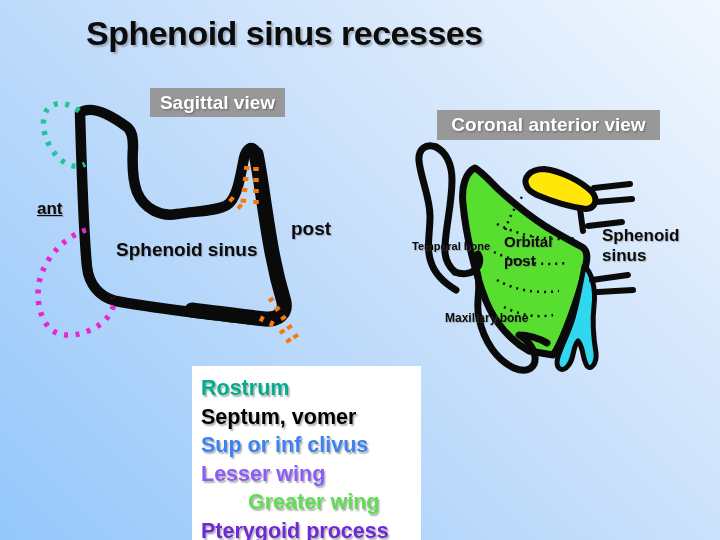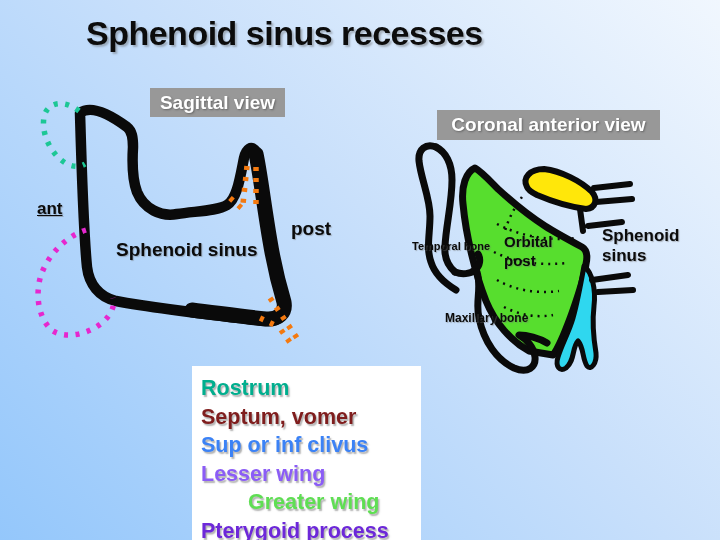--- a/index.html
+++ b/index.html
@@ -108,20 +108,20 @@
   <div class="ann ann-post">post</div>
   <div class="ann ann-sag-sinus">Sphenoid sinus</div>
 
   <div class="ann ann-temporal">Temporal bone</div>
   <div class="ann ann-orbital">Orbital post</div>
   <div class="ann ann-cor-sinus">Sphenoid sinus</div>
   <div class="ann ann-maxillary">Maxillary bone</div>
 
   <div class="legend">
     <div class="legend-item" style="color: rgb(0, 174, 142);">Rostrum</div>
-    <div class="legend-item" style="color: #7f1d1d;">Septum, vomer</div>
+    <div class="legend-item" style="color: #000000;">Septum, vomer</div>
     <div class="legend-item" style="color: #3b82f6;">Sup or inf clivus</div>
     <div class="legend-item" style="color: #8b5cf6;">Lesser wing</div>
     <div class="legend-item" style="color: rgb(95, 222, 83); margin-left: 47px;">Greater wing</div>
     <div class="legend-item" style="color: #6d28d9;">Pterygoid process</div>
   </div>
 
 </div>
 
 </body></html>

